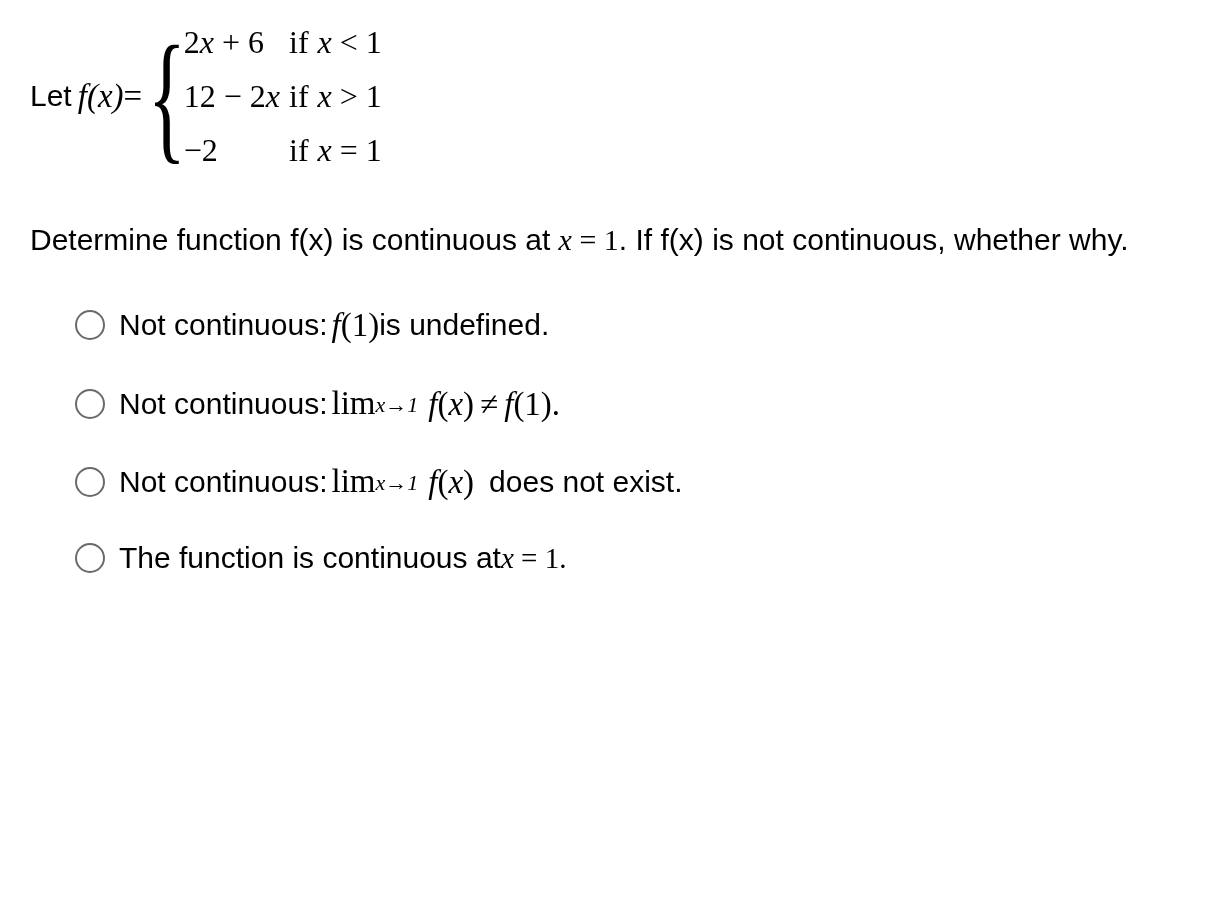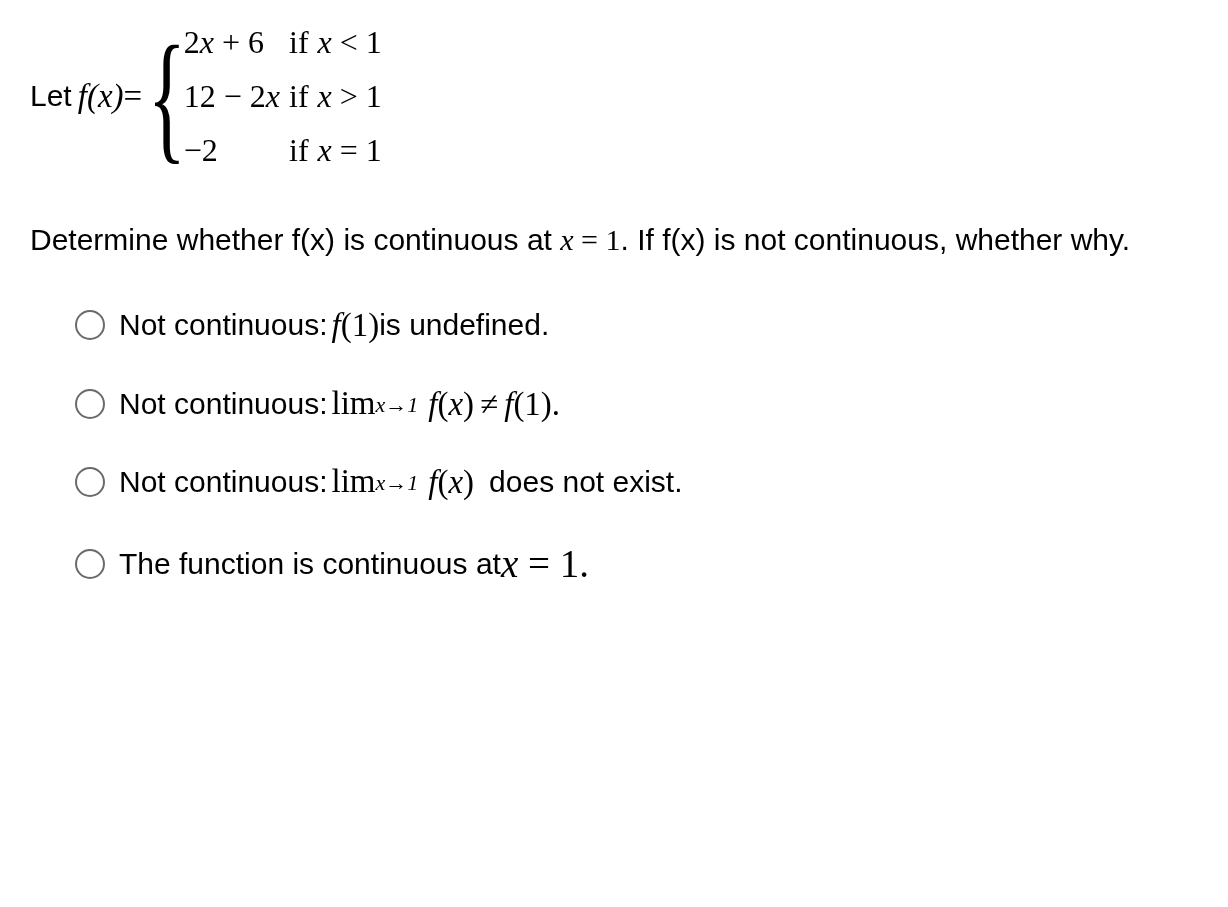--- a/index.html
+++ b/index.html
@@ -128,21 +128,21 @@
       <span class="cond mathspan"><span class="ital">x</span><span style="font-style:normal;"> &gt; 1</span></span>
 
       <span class="expr mathspan" style="font-style:normal;">−2</span>
       <span class="if mathspan" style="font-style:normal;">if</span>
       <span class="cond mathspan"><span class="ital">x</span><span style="font-style:normal;"> = 1</span></span>
     </span>
   </span>
 </div>
 
 <div class="question-text">
-  <span>Determine whether f(x) is continuous at </span><span class="mathspan"><span class="ital">x</span><span style="font-style:normal;"> = 1</span></span><span>. If f(x) is not continuous, whether why.</span>
+  <span>Determine function f(x) is continuous at </span><span class="mathspan"><span class="ital">x</span><span style="font-style:normal;"> = 1</span></span><span>. If f(x) is not continuous, whether why.</span>
 </div>
 
 <div class="options">
 
   <div class="option">
     <div class="radio"></div>
     <div class="option-text">
       <span>Not continuous: </span>
       <span class="mathspan ital" style="font-size:33px; margin-left:4px;">f<span style="font-style:normal;">(1)</span></span>
       <span> is undefined.</span>
@@ -173,17 +173,17 @@
       </span>
       <span class="mathspan ital" style="font-size:33px; margin-left:6px;">f<span style="font-style:normal;">(</span>x<span style="font-style:normal;">)</span></span>
       <span style="margin-left:15px;"> does not exist.</span>
     </div>
   </div>
 
   <div class="option">
     <div class="radio"></div>
     <div class="option-text">
       <span>The function is continuous at </span>
-      <span class="mathspan" style="font-size:39px;"><span class="ital">x</span><span style="font-style:normal;"> = 1.</span></span>
+      <span class="mathspan" style="font-size:29px;"><span class="ital">x</span><span style="font-style:normal;"> = 1.</span></span>
     </div>
   </div>
 
 </div>
 
 </body></html>

